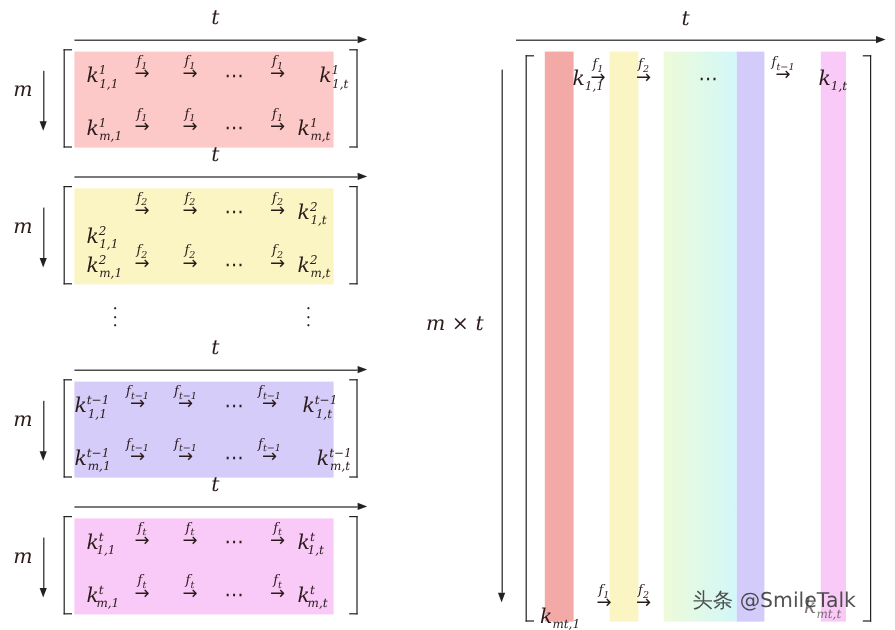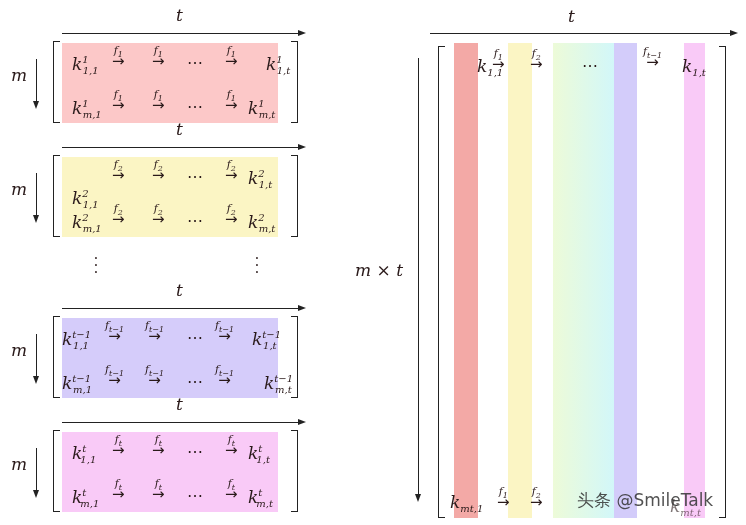--- a/index.html
+++ b/index.html
@@ -158,19 +158,19 @@
   <div class="stripe" id="stripe-purple" style="left: 614px; top: 43px; width: 23px; height: 475px; background: rgb(211, 204, 250);"></div>
   <div class="stripe" id="stripe-pink" style="left: 684px; top: 43px; width: 21px; height: 475px; background: rgb(249, 202, 247);"></div>
 
   <span class="cell math" style="left:477px; top:58px;font-style:italic;">k<sub>1,1</sub></span>
   <span class="arr math" style="left:492px; top:48px;"><span class="lbl">f<sub style="font-size:8px">1</sub></span><span class="sym">→</span></span>
   <span class="arr math" style="left:530px; top:48px;"><span class="lbl">f<sub style="font-size:8px">2</sub></span><span class="sym">→</span></span>
   <span class="dots" style="left:582px; top:56px;">⋯</span>
   <span class="arr math" style="left:643px; top:46px;"><span class="lbl">f<sub style="font-size:8px">t−1</sub></span><span class="sym">→</span></span>
   <span class="cell math" style="left:682px; top:58px;">k<sub>1,t</sub></span>
 
-  <span class="cell math" style="left:450px; top:494px;">k<sub>mt,1</sub></span>
+  <span class="cell math" style="left:450px; top:506px;">k<sub>mt,1</sub></span>
   <span class="arr math" style="left:497px; top:486px;"><span class="lbl">f<sub style="font-size:8px">1</sub></span><span class="sym">→</span></span>
   <span class="arr math" style="left:530px; top:486px;"><span class="lbl">f<sub style="font-size:8px">2</sub></span><span class="sym">→</span></span>
   <span class="cell math" style="left:646px; top:498px; opacity:0.6;margin-left:24px;">k<sub>mt,t</sub></span>
 
   <span class="watermark" style="left:577px; top:489px;">头条 @SmileTalk</span>
 </div>
 
 </body></html>

